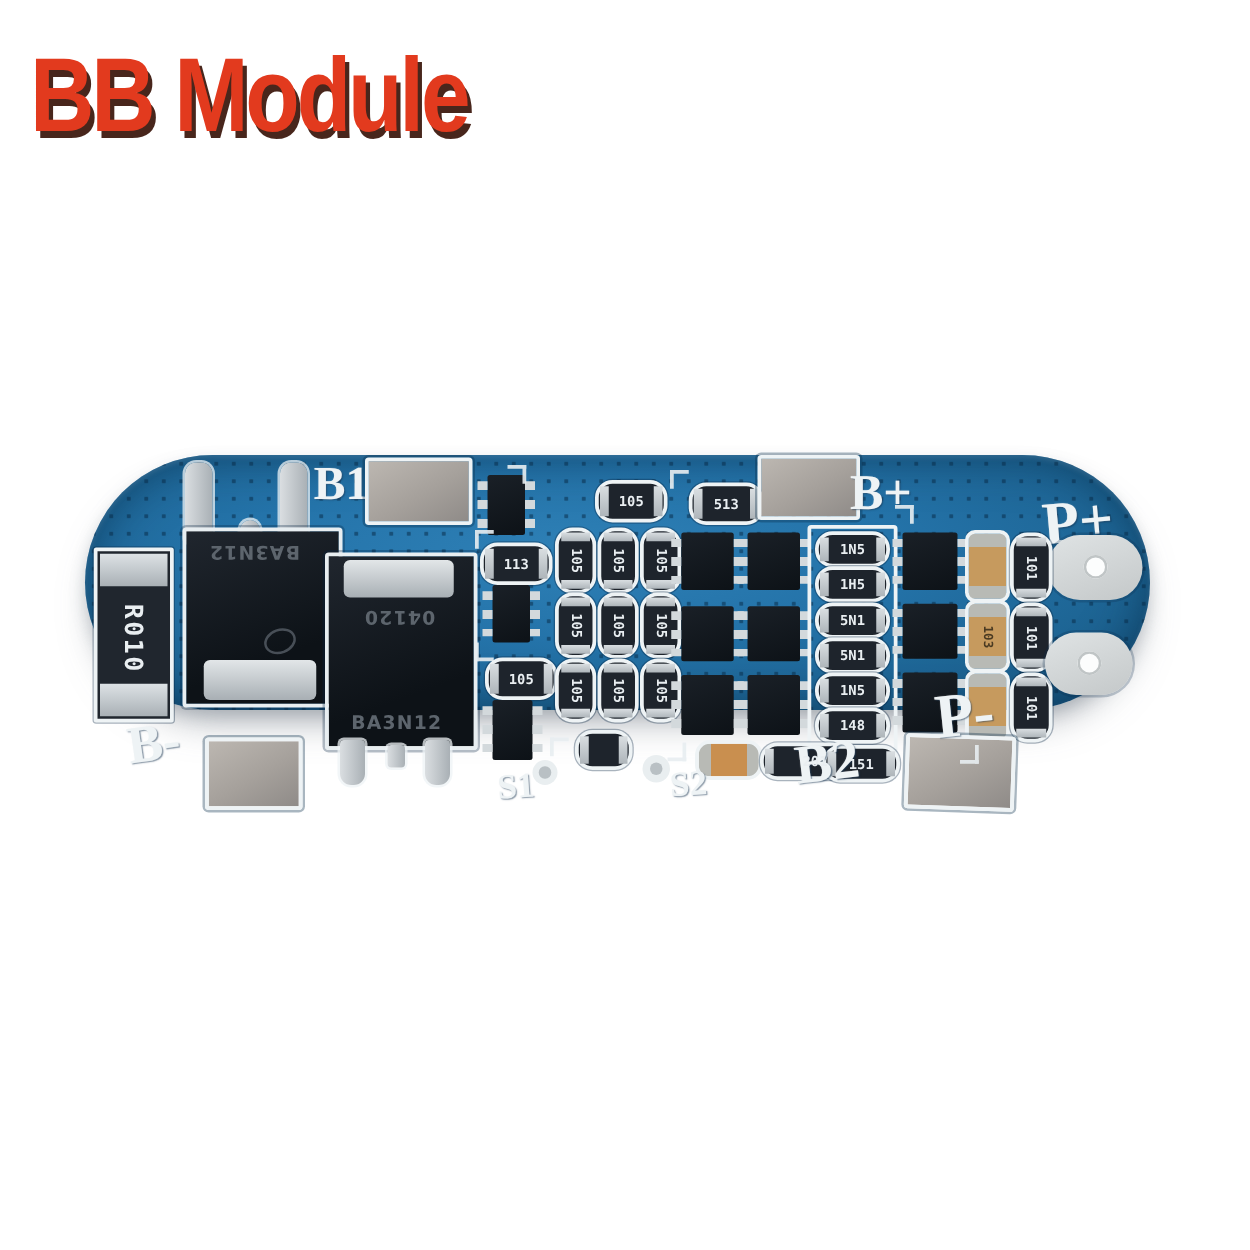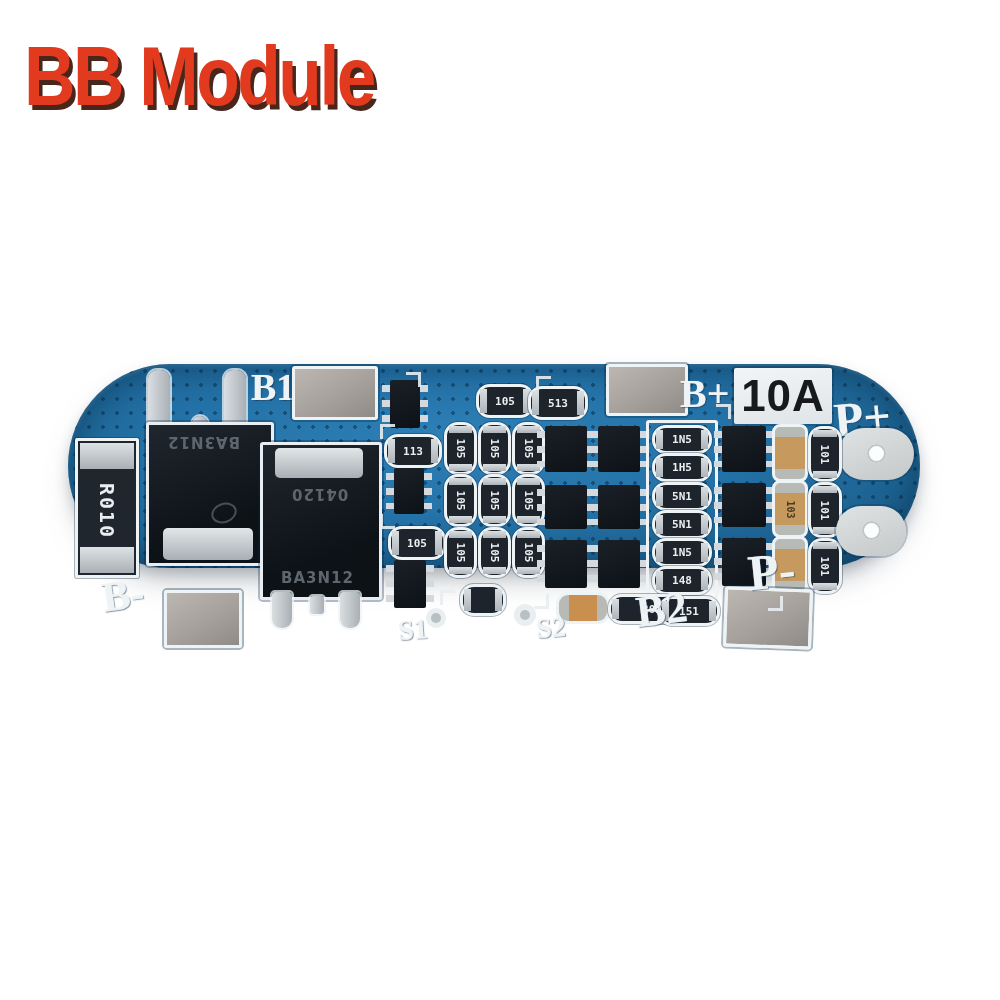--- a/index.html
+++ b/index.html
@@ -88,30 +88,27 @@
     <div class="pleg" style="left:156px;top:6px;width:22px;height:64px;"></div>
     <div class="pleg" style="left:124px;top:52px;width:16px;height:28px;"></div>
 
     <div class="silk" style="left:183px;top:4px;font-size:38px;">B1</div>
     <div class="pad" style="left:224px;top:2px;width:80px;height:48px;"></div>
 
     <div class="sot" style="left:322px;top:16px;width:30px;height:48px;"></div>
     <div class="res res-h" style="left:408px;top:20px;width:52px;height:28px;">
         <span class="t">105</span>
       </div>
-    <div class="res res-h" style="left:460px;top:22px;width:54px;height:28px;">
+    <div class="res res-h" style="left:483px;top:22px;width:54px;height:28px;">
         <span class="t">513</span>
       </div>
 
     <div class="pad" style="left:538px;top:0px;width:76px;height:46px;"></div>
     <div class="silk" style="left:612px;top:10px;font-size:40px;">B+</div>
 
-    <div class="ratebox" style="left:666px;top:4px;width:98px;height:56px;">
-      <span>10A</span>
-    </div>
 
     <div class="silk" style="left:766px;top:30px;font-size:48px;transform:rotate(-5deg);">P+</div>
     <div class="oval" style="left:770px;top:64px;width:76px;height:52px;">
       <div class="hole" style="left:29px;top:16px;"></div>
     </div>
 
     <div class="shunt" style="left:7px;top:74px;width:58px;height:134px;">
       <div class="end" style="top:2px;"></div>
       <div class="end" style="bottom:2px;"></div>
       <div class="st">

